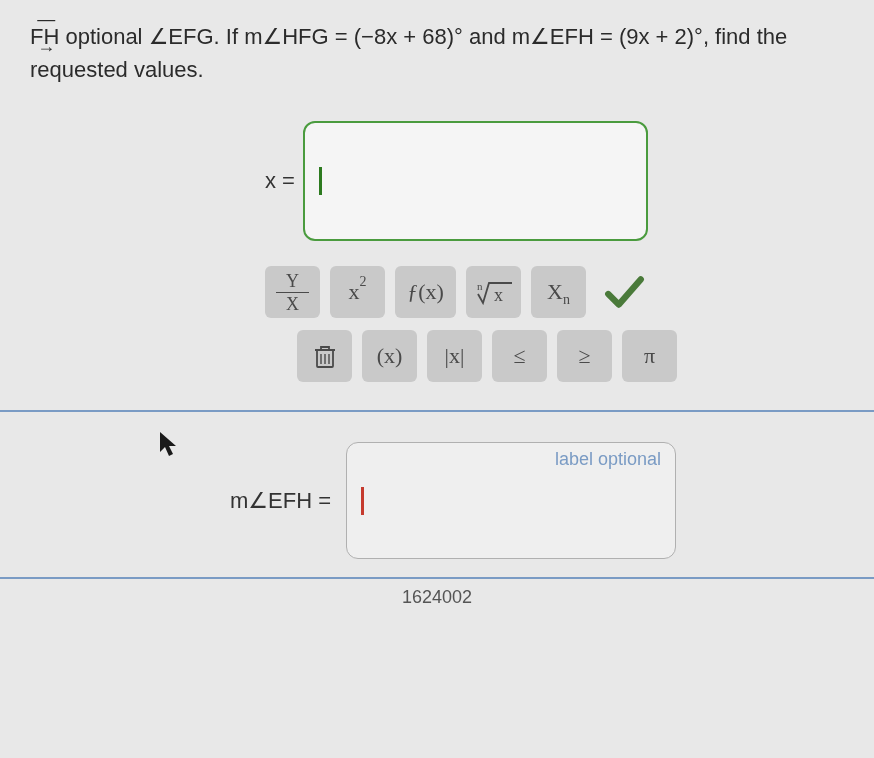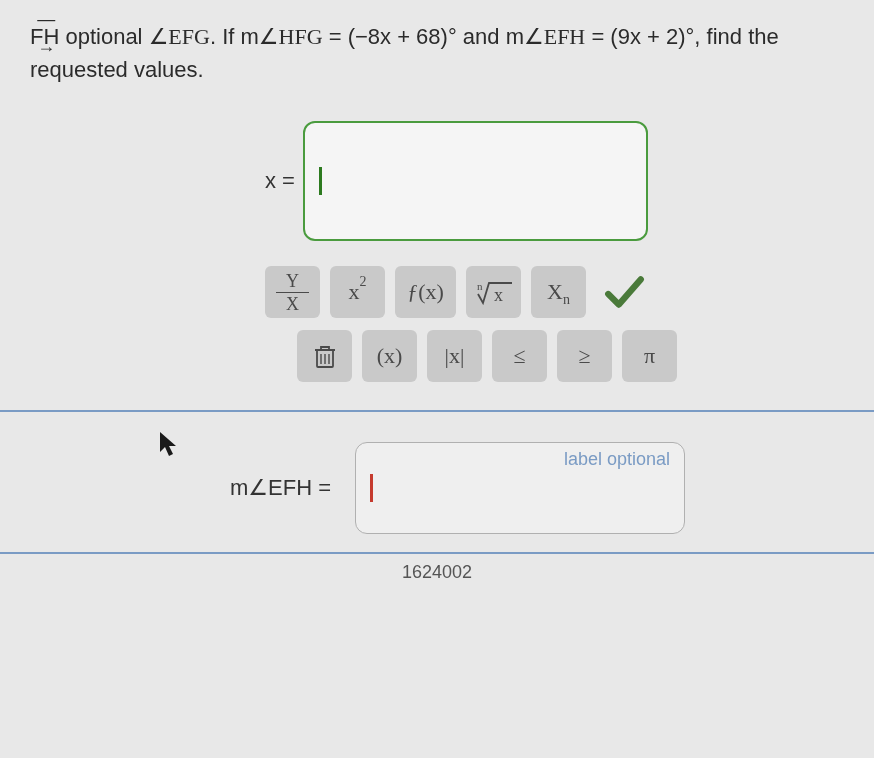--- a/index.html
+++ b/index.html
@@ -24,21 +24,21 @@
     }
     .ray-arrow {
       position: absolute;
       top: -14px;
       left: 0;
       width: 100%;
       font-size: 18px;
       text-align: center;
       letter-spacing: -3px;
     }
-    .angle-sym { font-family: Liberation Serif, serif; }
+    .angle-sym { font-family: Liberation Sans, sans-serif; }
     .input-row-1 {
       display: flex;
       align-items: center;
       justify-content: flex-start;
       margin-left: 235px;
       margin-bottom: 25px;
     }
     .label-x {
       font-size: 22px;
       color: #333;
@@ -123,25 +123,25 @@
     }
     .input-row-2 {
       display: flex;
       align-items: center;
       margin-left: 200px;
       margin-top: 30px;
     }
     .label-mefh {
       font-size: 22px;
       color: #333;
-      margin-right: 24px;
+      margin-right: 15px;
     }
     .input-box-gray {
       width: 330px;
-      height: 92px;
+      height: 117px;
       border: 1.5px solid #b0b0b0;
       border-radius: 12px;
       background: #efefef;
       position: relative;
       padding: 10px 14px;
       display: flex;
       align-items: center;
     }
     .label-optional {
       position: absolute;

